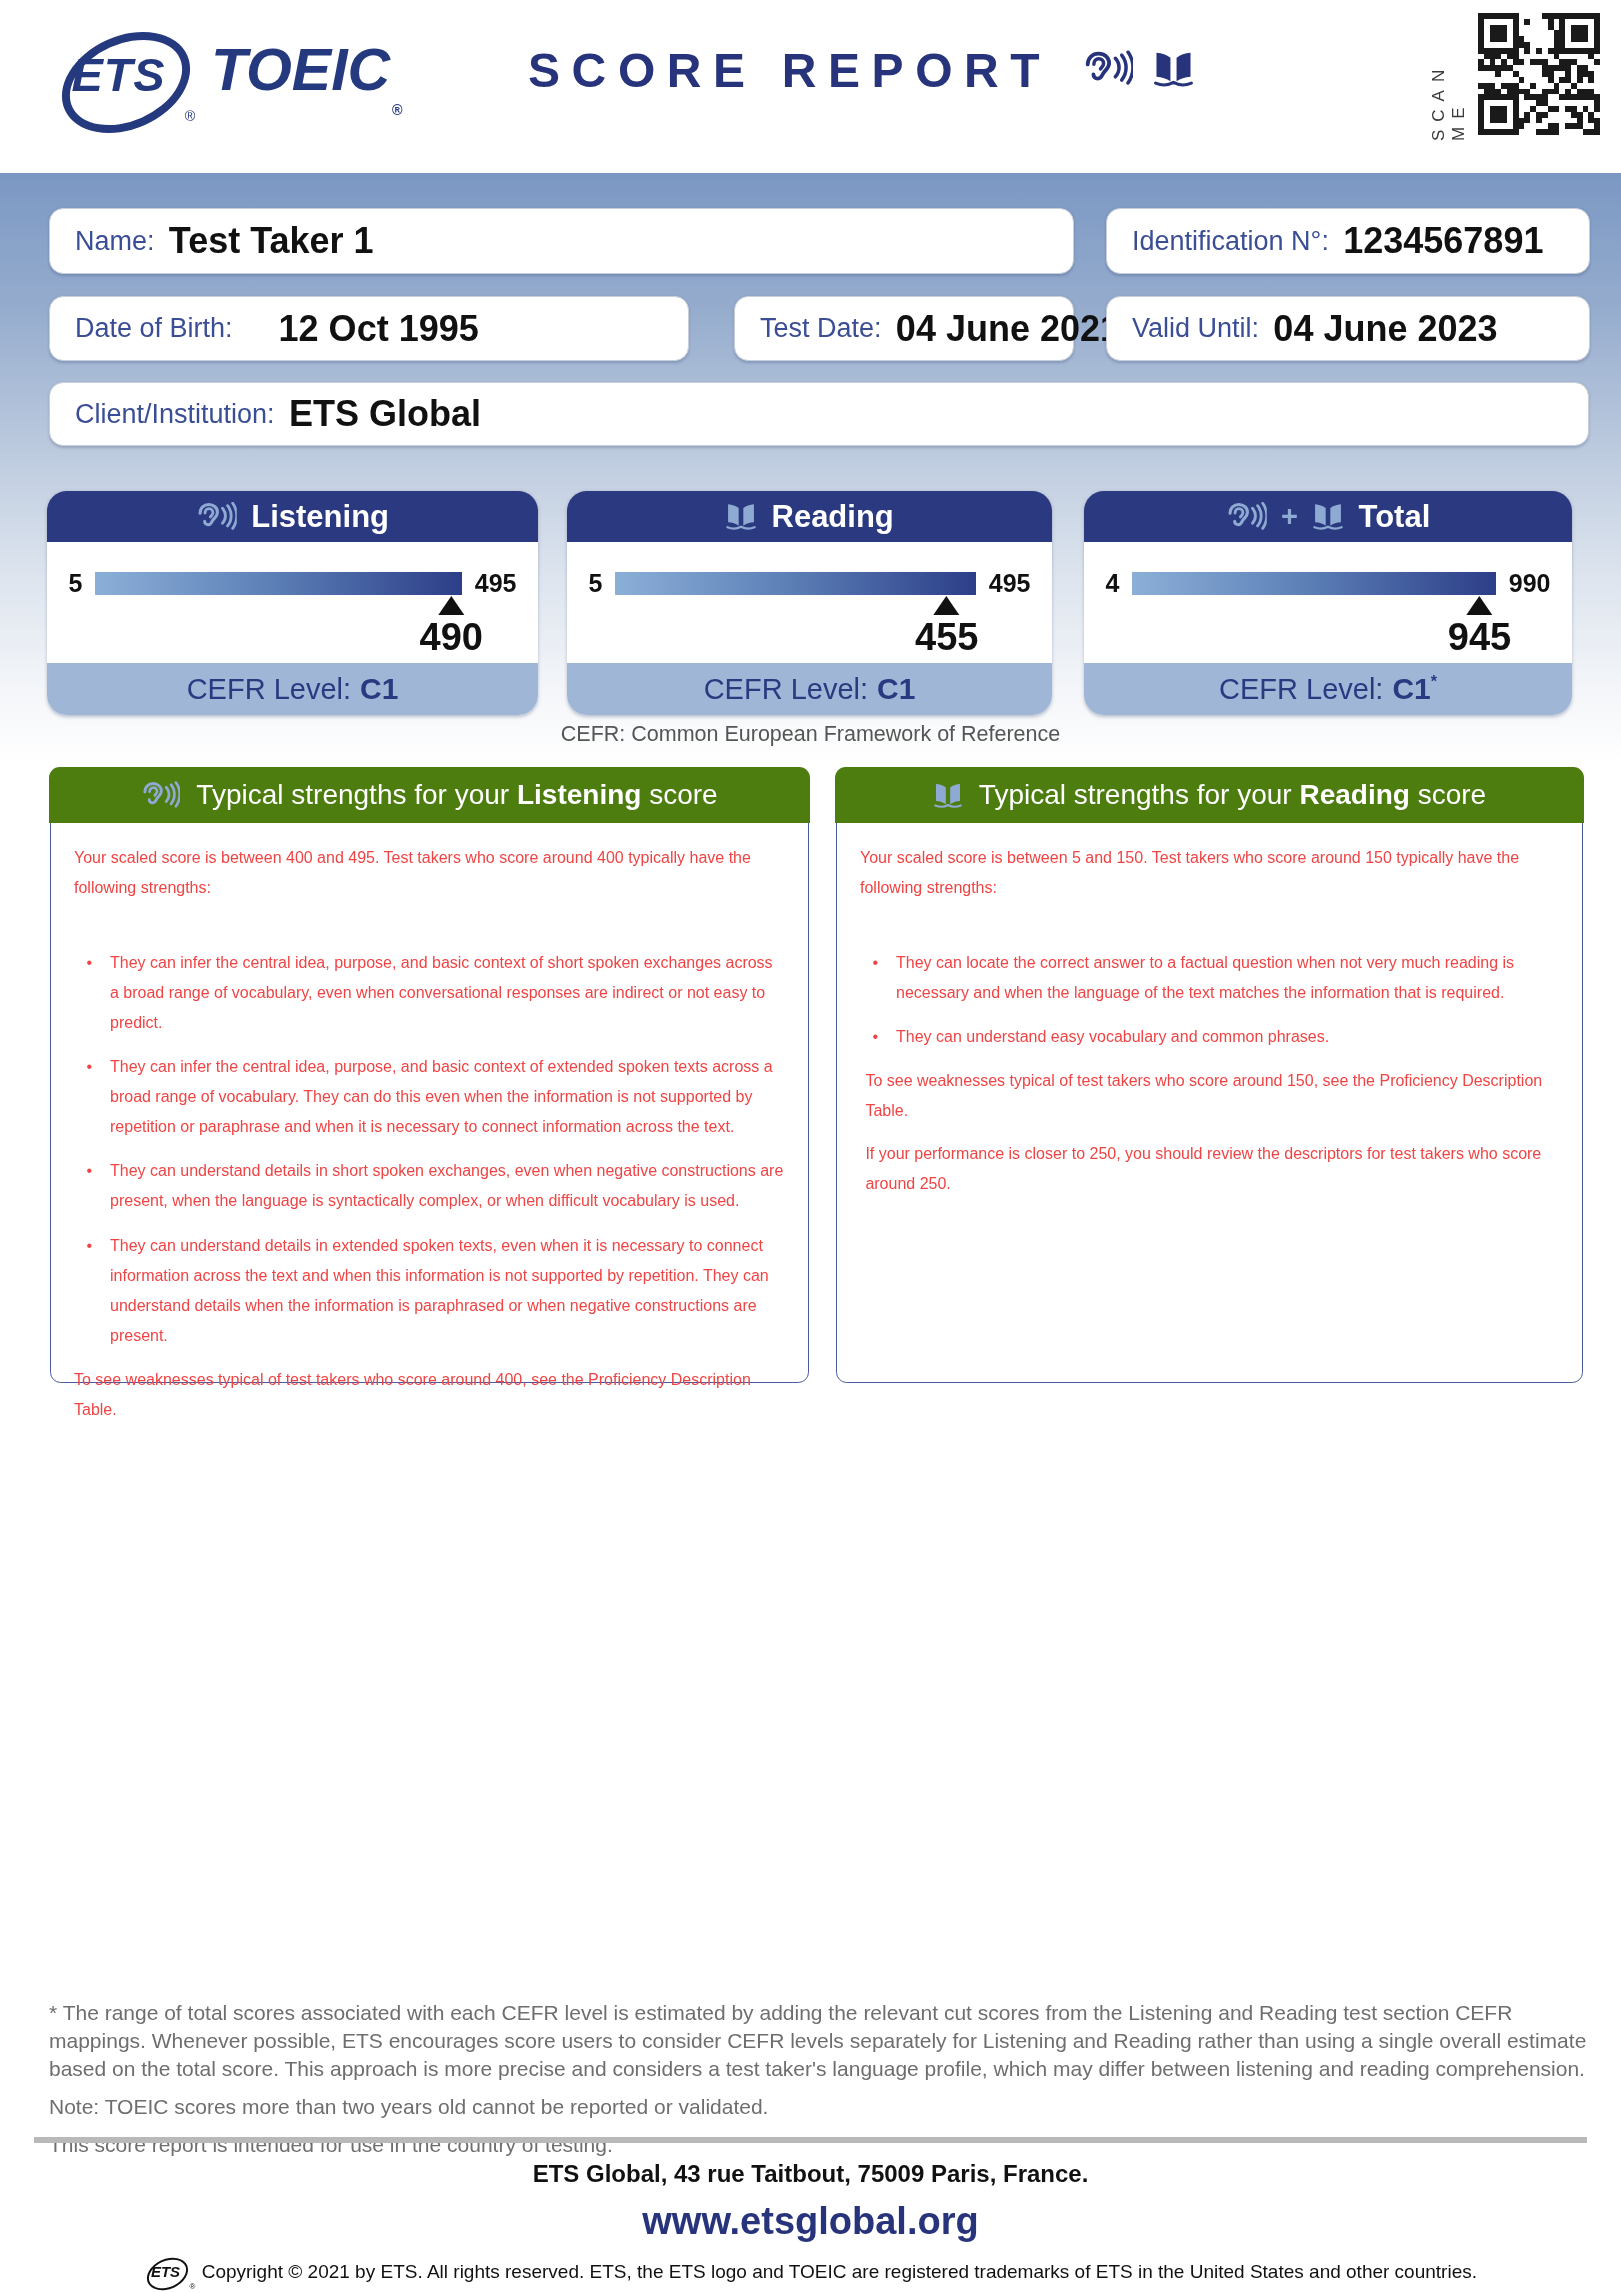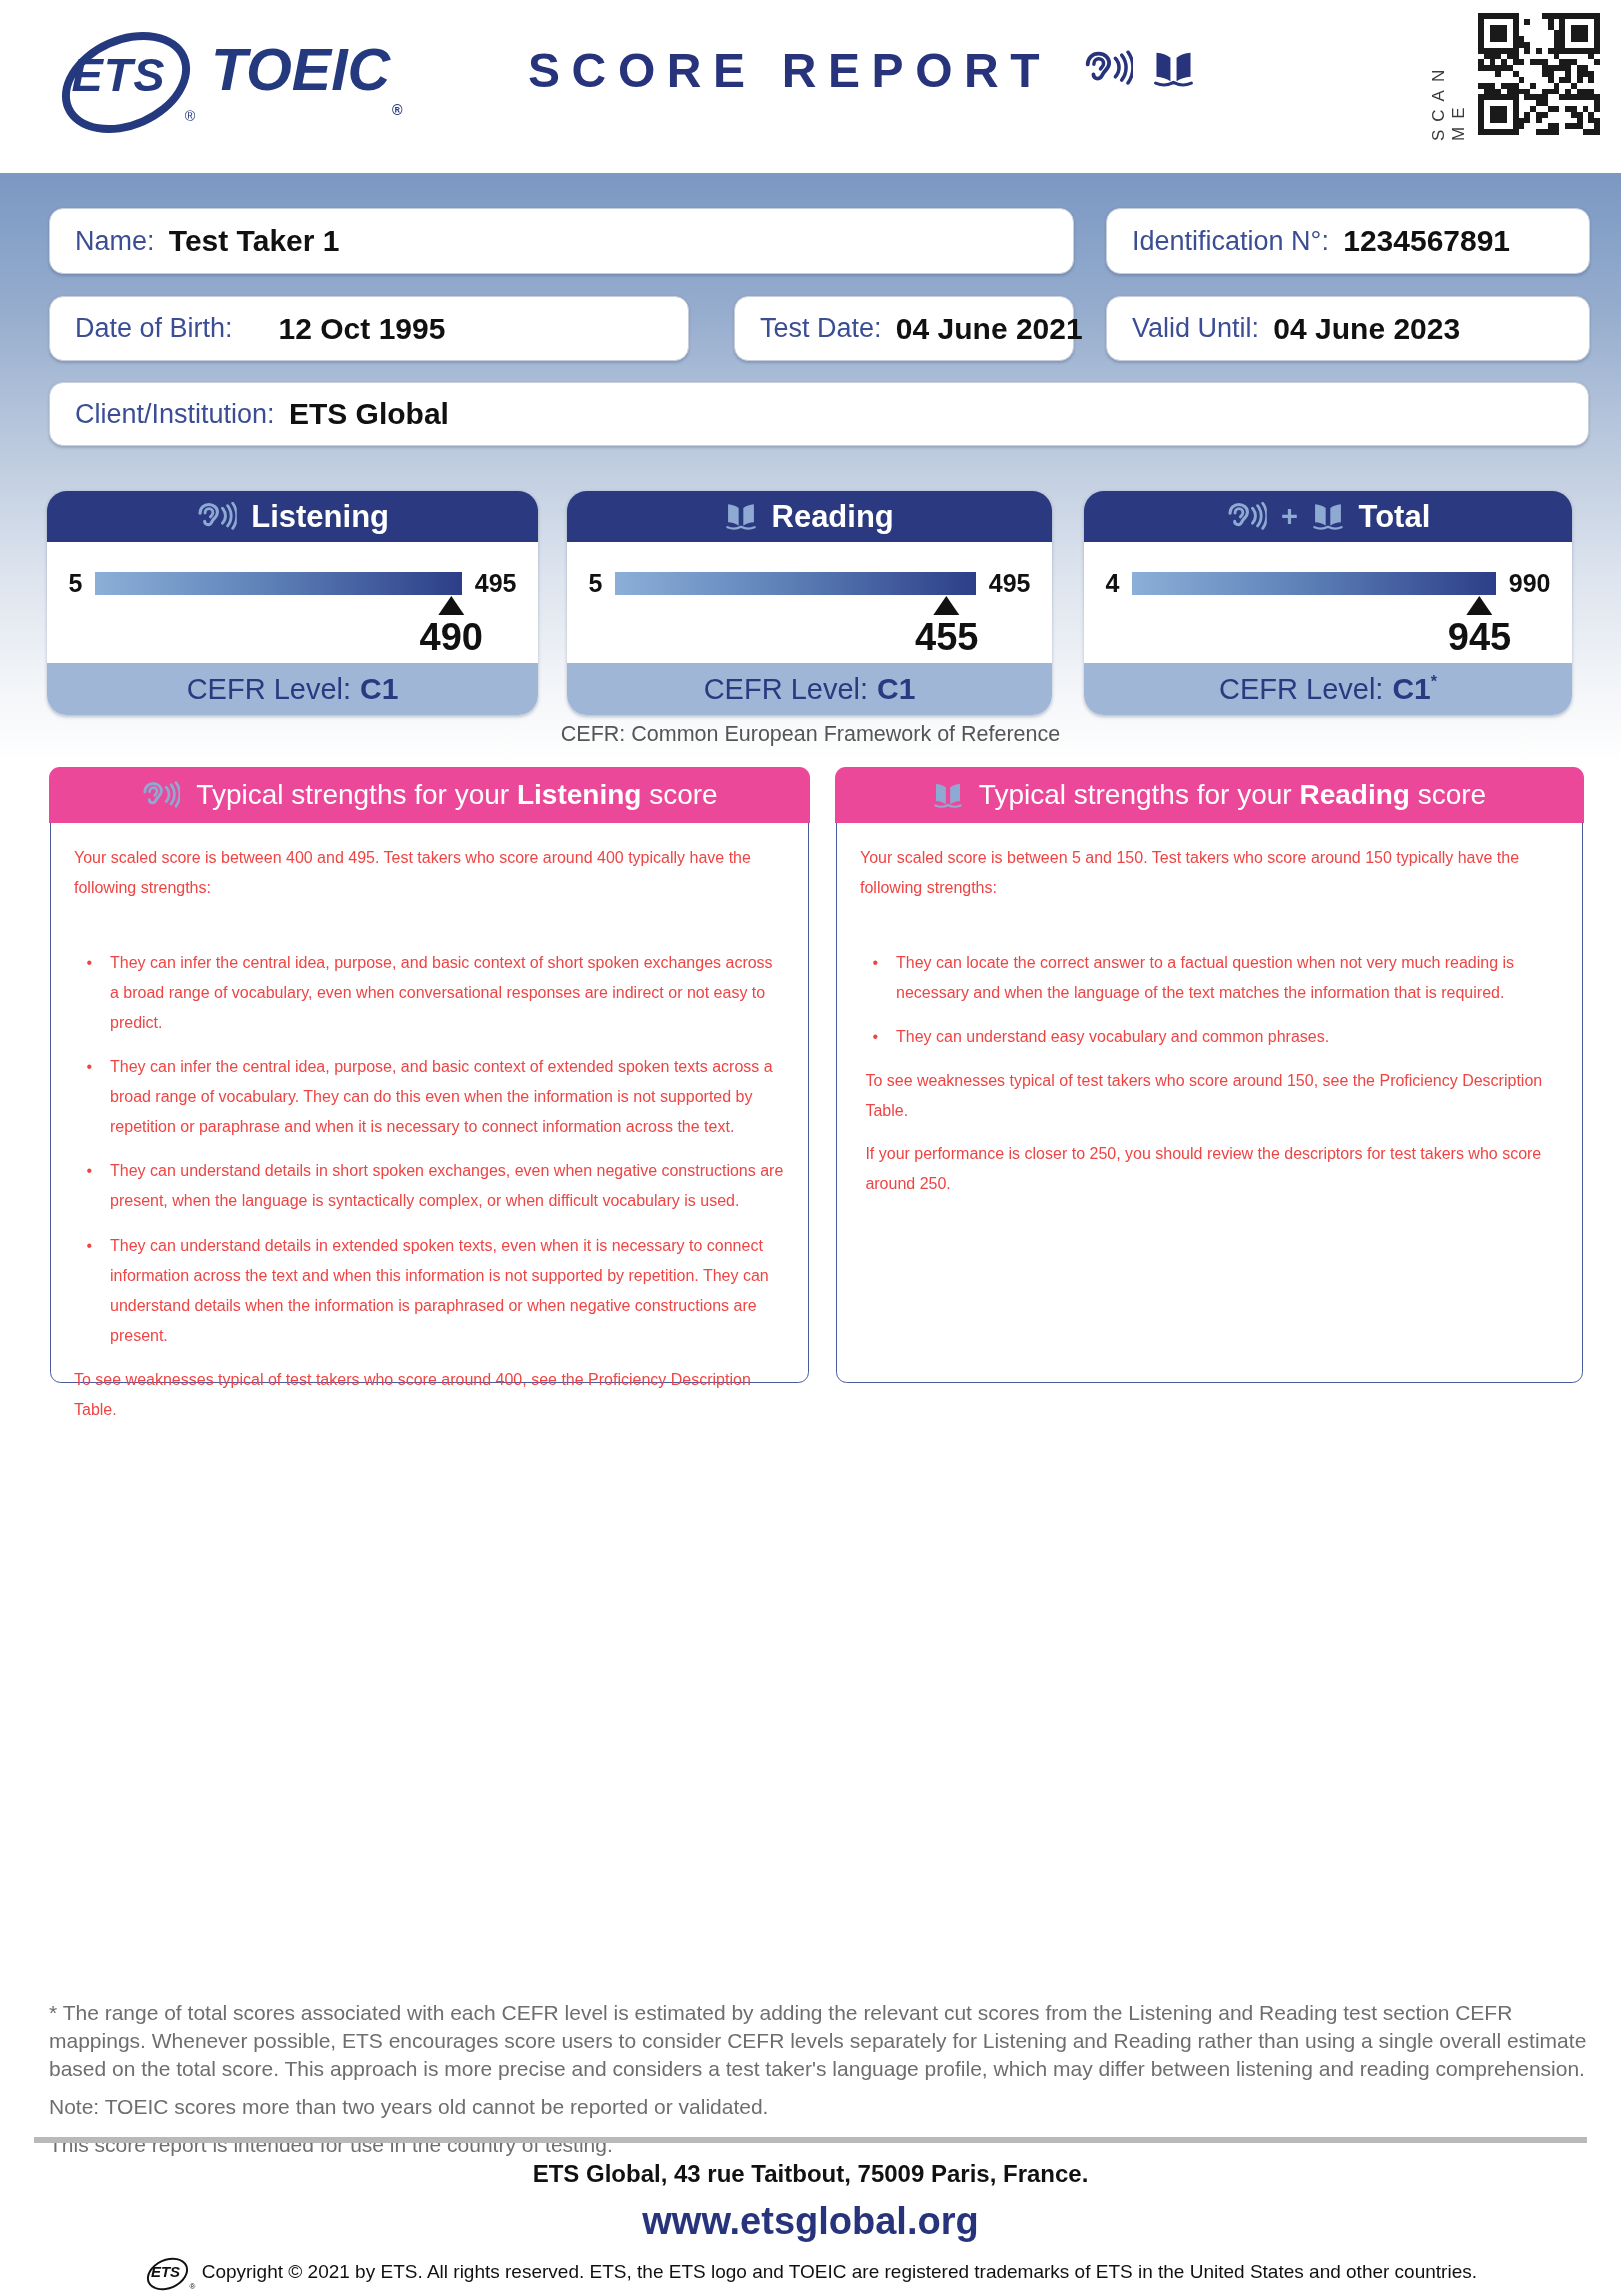--- a/index.html
+++ b/index.html
@@ -30,21 +30,21 @@
   .qr { width:122px; height:122px; }
 
   
   .grad-band { position:absolute; left:0; top:173px; width:1621px; height:591px;
       background:linear-gradient(180deg,#7b98c3 0%, #94abcd 22%, #b9c8dd 45%, #dde4ee 68%, #f4f6f9 88%, #ffffff 100%); }
 
   
   .field { position:absolute; background:#fff; border-radius:14.3px; border:0.9px solid #c9cfda;
       box-shadow:0 1.8px 2.7px rgba(40,60,100,.25); display:flex; align-items:center; padding:0 25px; gap:14.3px; }
   .field .lbl { color:#3b4e95; font-size:27px; white-space:nowrap; }
-  .field .val { color:#111; font-size:30px; font-weight:bold; white-space:nowrap; }
+  .field .val { color:#111; font-size:36px; font-weight:bold; white-space:nowrap; }
   .f-name  { left:49px;  top:208px; width:1025px; height:66px; }
   .f-id    { left:1106px; top:208px; width:484px; height:66px; }
   .f-dob   { left:49px;  top:296px; width:640px; height:65px;gap:46px; }
   .f-tdate { left:734px; top:296px; width:340px; height:65px; }
   .f-valid { left:1106px; top:296px; width:484px; height:65px; }
   .f-client{ left:49px;  top:382px; width:1540px; height:64px; }
 
   
   .score-box { position:absolute; top:491px; height:224px; border-radius:19.7px; overflow:hidden;
       background:#fff; box-shadow:0 1.8px 3.6px rgba(40,60,100,.3); display:flex; flex-direction:column; }
@@ -71,21 +71,21 @@
   .sb-foot sup { font-size:16px; vertical-align:12.5px; }
 
   .cefr-note { position:absolute; left:0; top:722px; width:1621px; text-align:center;
       color:#555; font-size:21.5px; }
 
   
   .str-box { position:absolute; top:768px; height:615px; background:#fff;
       border:1.8px solid #4a5a9e; border-radius:10.7px; }
   .str-listening { left:50px; width:759px; }
   .str-reading   { left:836px; width:747px; }
-  .str-head { height:56px; margin:-1.8px -1.8px 0 -1.8px; background:#ec4899; border-radius:10.7px 10.7px 0 0;
+  .str-head { height:56px; margin:-1.8px -1.8px 0 -1.8px; background:#4d7c0f; border-radius:10.7px 10.7px 0 0;
       color:#fff; display:flex; align-items:center; justify-content:center; gap:16px; font-size:28px; }
   .str-head .ic { color:#8ea9d2; display:flex; align-items:center; }
   .str-head b { font-weight:bold; }
   .str-body { padding:19.7px 23px 0 23px; color:#ef4444; font-size:16px; line-height:30px; }
   .str-body .intro { margin-bottom:12.5px; }
   .str-body ul { list-style:none;margin-top:45px; }
   .str-body ul li { position:relative; padding-left:36px; margin-bottom:14.3px; }
   .str-body ul li::before { content:"•"; position:absolute; left:12.5px; top:0; }
   .str-body .outros p { margin-bottom:12.5px; padding-left:5.4px; }
   .str-listening .str-body .outros p { padding-left:0; }

